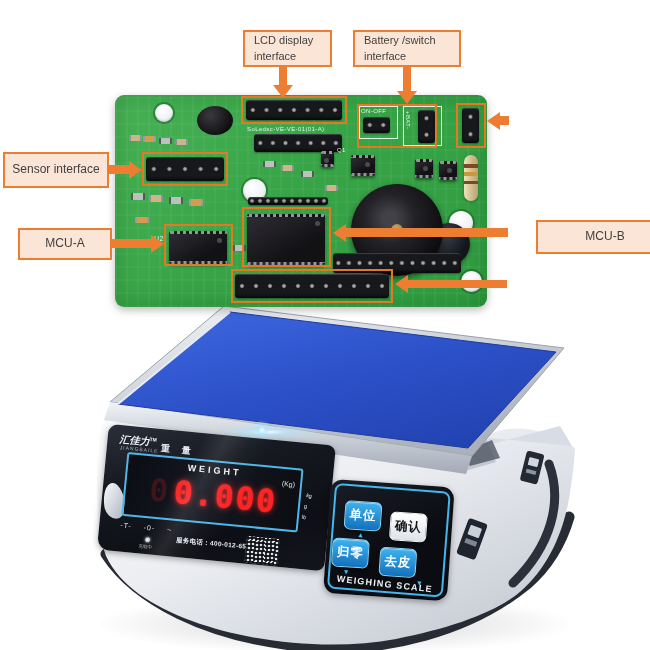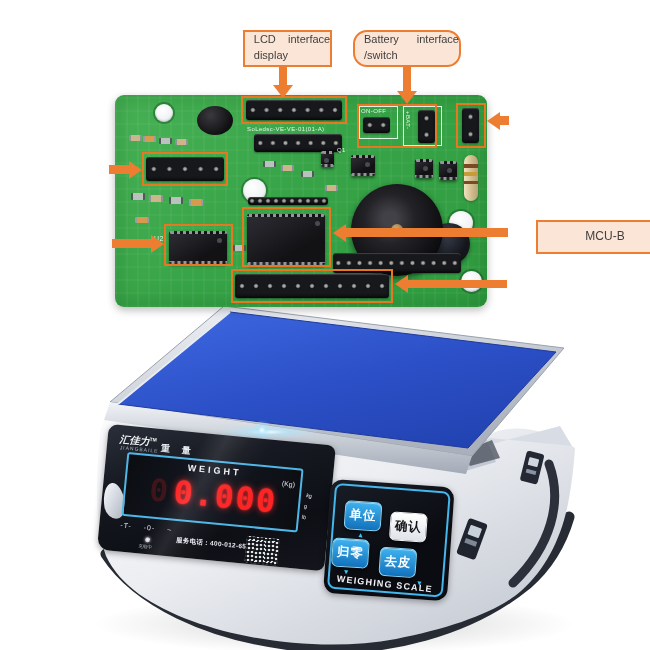--- a/index.html
+++ b/index.html
@@ -1,20 +1,20 @@
 <!DOCTYPE html>
 <html><head>
 <meta charset="utf-8">
 <style>
   html,body{margin:0;padding:0;background:#fff;}
   #stage{position:relative;width:650px;height:650px;background:#fff;overflow:hidden;
          font-family:"Liberation Sans",sans-serif;}
   
   .callout{position:absolute;background:#fbe5d6;border:2px solid #ed7d31;color:#3f3f3f;
-           font-size:11px;line-height:1.45;display:flex;justify-content:center;
+           font-size:11px;line-height:1.45;display:flex;flex-direction:column;justify-content:center;
            box-sizing:border-box;z-index:5;}
   .callout.center{align-items:center;text-align:center;}
   .callout.left{padding-left:9px;}
   .ar{position:absolute;background:#ed7d31;z-index:5;}
   .ah{position:absolute;width:0;height:0;z-index:5;}
   .ah.down{border-left:10px solid transparent;border-right:10px solid transparent;border-top:13px solid #ed7d31;}
   .ah.right{border-top:9px solid transparent;border-bottom:9px solid transparent;border-left:13px solid #ed7d31;}
   .ah.left{border-top:9px solid transparent;border-bottom:9px solid transparent;border-right:13px solid #ed7d31;}
   
   #pcb{position:absolute;left:115px;top:95px;width:372px;height:212px;z-index:2;
@@ -234,33 +234,39 @@
     <div class="hdr" style="left:120px;top:179px;width:154px;height:24px;background-size:14px 100%;"></div>
   </div>
 
   <div class="callout left" style="left:243px;top:30px;width:89px;height:37px;">
     <span>LCD display</span>
     <span>interface</span>
   </div>
   <div class="ar" style="left:279px;top:67px;width:8px;height:19px;"></div>
   <div class="ah down" style="left:273px;top:85px;"></div>
 
-  <div class="callout left" style="left:353px;top:30px;width:108px;height:37px;border-radius:14px;">
+  <div class="callout left" style="left:353px;top:30px;width:108px;height:37px;">
     <span>Battery /switch</span>
     <span>interface</span>
   </div>
   <div class="ar" style="left:403px;top:67px;width:8px;height:25px;"></div>
   <div class="ah down" style="left:397px;top:91px;"></div>
 
   <div class="ar" style="left:499px;top:116px;width:10px;height:9px;"></div>
   <div class="ah left" style="left:487px;top:112px;"></div>
 
+  <div class="callout center" style="left:3px;top:152px;width:106px;height:36px;font-size:12px;">
+    <span>Sensor interface</span>
+  </div>
   <div class="ar" style="left:109px;top:165px;width:21px;height:9px;"></div>
   <div class="ah right" style="left:129px;top:161px;"></div>
 
+  <div class="callout center" style="left:18px;top:228px;width:94px;height:32px;font-size:12px;">
+    <span>MCU-A</span>
+  </div>
   <div class="ar" style="left:112px;top:239px;width:40px;height:9px;"></div>
   <div class="ah right" style="left:151px;top:235px;"></div>
 
   <div class="callout center" style="left:536px;top:220px;width:138px;height:34px;font-size:12px;">
     <span>MCU-B</span>
   </div>
   <div class="ar" style="left:345px;top:228px;width:163px;height:9px;"></div>
   <div class="ah left" style="left:333px;top:224px;"></div>
 
   <div class="ar" style="left:407px;top:280px;width:100px;height:8px;"></div>

